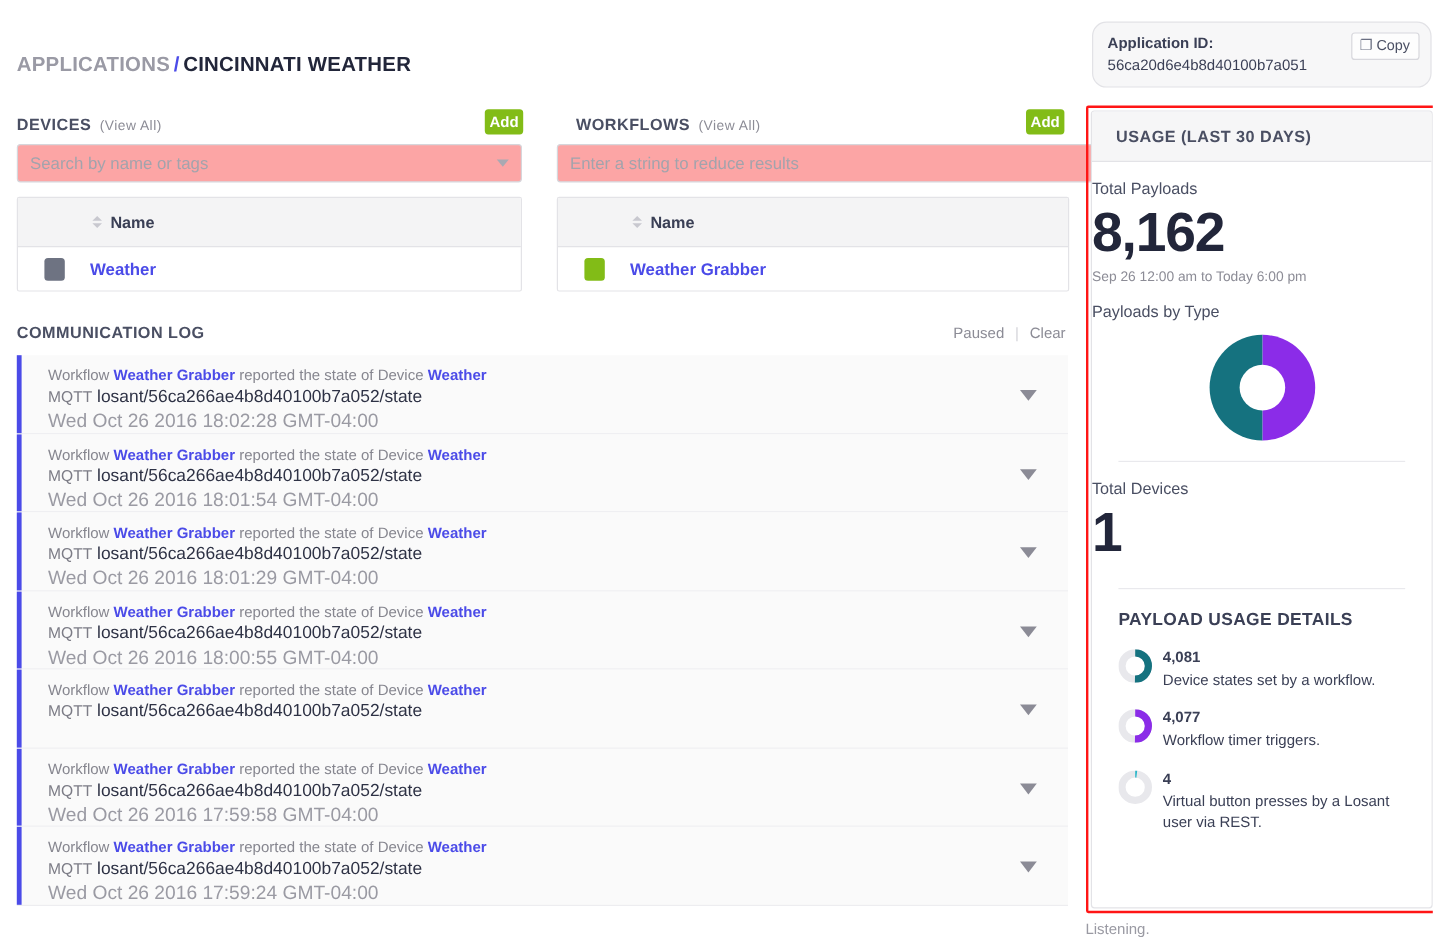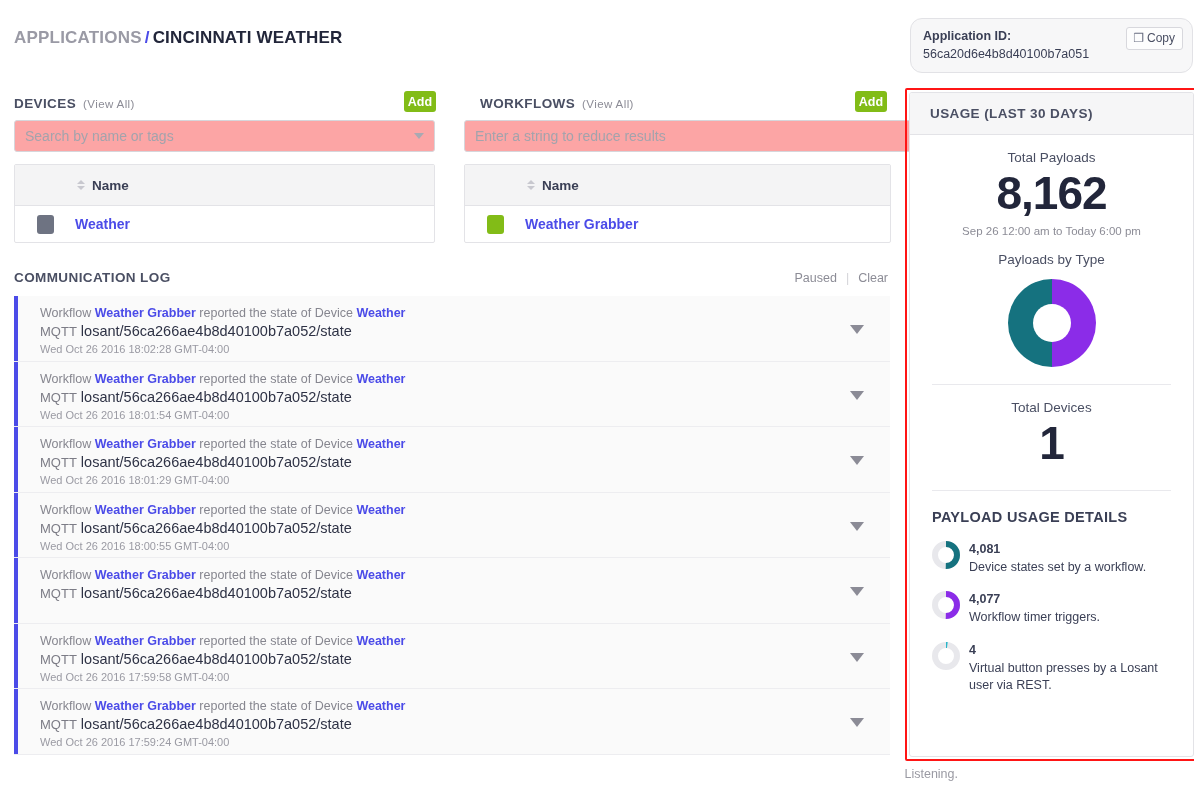--- a/index.html
+++ b/index.html
@@ -7,21 +7,21 @@
     width: 1200px; height: 787px;
     background: #ffffff;
     font-family: "Liberation Sans", sans-serif;
     color: #2e3245;
     overflow: hidden;
   }
   .page { position: relative; width: 1200px; height: 787px; }
 
   
   .breadcrumb {
-    position: absolute; left: 14px; top: 28px;
+    position: absolute; left: 14px; top: 44px;
     font-size: 17px; font-weight: bold; letter-spacing: .2px;
   }
   .crumb-app { color: #9a9aa5; }
   .crumb-sep { color: #4b4be8; margin: 0 3px; }
   .crumb-cur { color: #22263a; }
 
   
   .appid-card {
     position: absolute; left: 910px; top: 18px; width: 283px; height: 55px;
     background: #f7f7f8; border: 1px solid #e2e2e6; border-radius: 12px;
@@ -96,21 +96,21 @@
   .log-list { position: absolute; left: 14px; top: 296px; width: 876px; }
   .log-item {
     position: relative; height: 65.5px; background: #fafafa;
     border-bottom: 1px solid #ededf0; padding: 10px 0 0 26px;
   }
   .log-bar { position: absolute; left: 0; top: 0; width: 4px; height: 100%; background: #4b4be8; }
   .log-l1 { font-size: 12.5px; color: #86868f; }
   .log-l1 b { color: #4b4be8; font-weight: bold; }
   .log-l2 { font-size: 14.5px; color: #2e3245; margin-top: 3px; }
   .log-l2 .proto { color: #7c7c86; font-size: 13px; }
-  .log-l3 { font-size: 11px; color: #9a9aa3; margin-top: 4px; }
+  .log-l3 { font-size: 16px; color: #9a9aa3; margin-top: 4px; }
   .log-expand {
     position: absolute; right: 26px; top: 50%; margin-top: -3px;
     width: 0; height: 0; border-left: 7px solid transparent;
     border-right: 7px solid transparent; border-top: 9px solid #8b8b96; cursor: pointer;
   }
   .listening {
     position: absolute; right: 242px; top: 767px;
     font-size: 12.5px; color: #9a9aa3;
   }
 
@@ -121,21 +121,21 @@
   }
   .usage-card {
     position: absolute; left: 909px; top: 92px; width: 285px; height: 665px;
     border: 1px solid #e3e3e7; border-radius: 3px; background: #fff; overflow: hidden;
   }
   .usage-head {
     height: 42px; background: #f6f6f7; border-bottom: 1px solid #e3e3e7;
     display: flex; align-items: center; padding-left: 20px;
     font-size: 13.5px; font-weight: bold; color: #4a4f63; letter-spacing: .4px;
   }
-  .u-center { text-align: center; }
+  .u-center { text-align: left; }
   .u-label { font-size: 13.5px; color: #4a4f63; margin-top: 15px; }
   .u-big {
     font-size: 46px; font-weight: bold; color: #22263a;
     letter-spacing: -1px; margin-top: 4px; line-height: 1.05;
   }
   .u-sub { font-size: 11.5px; color: #8c8c96; margin-top: 8px; }
   .u-rule { height: 1px; background: #e9e9ed; margin: 15px 22px 0; }
   .donut-wrap { display: flex; justify-content: center; margin-top: 10px; }
 
   .pud-title {

